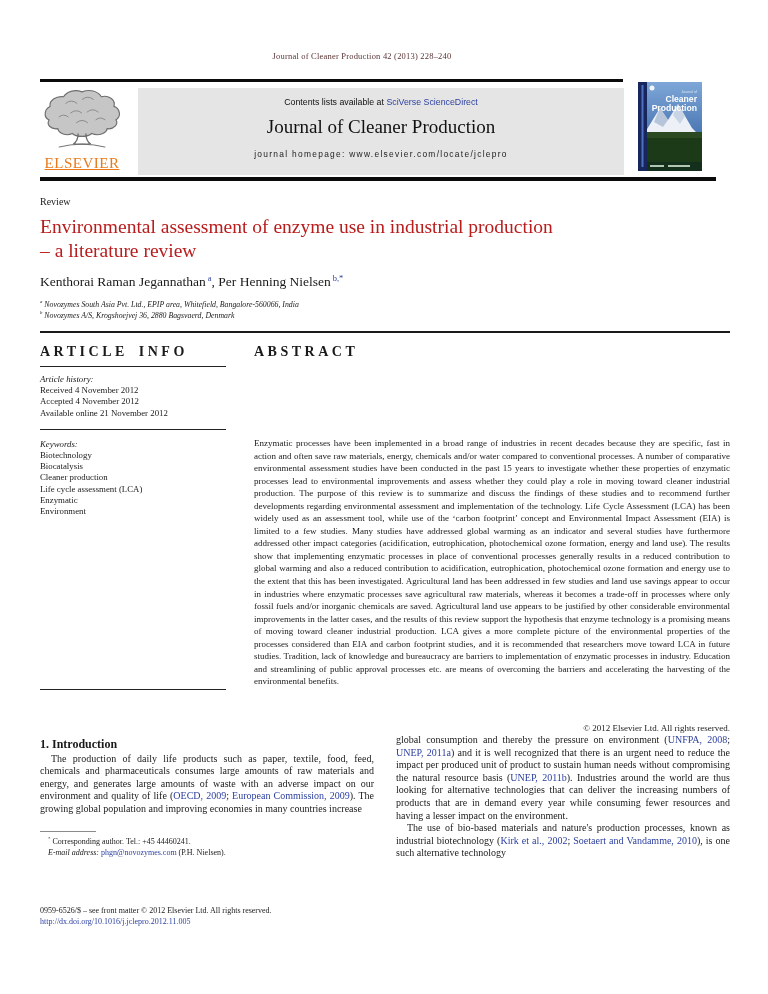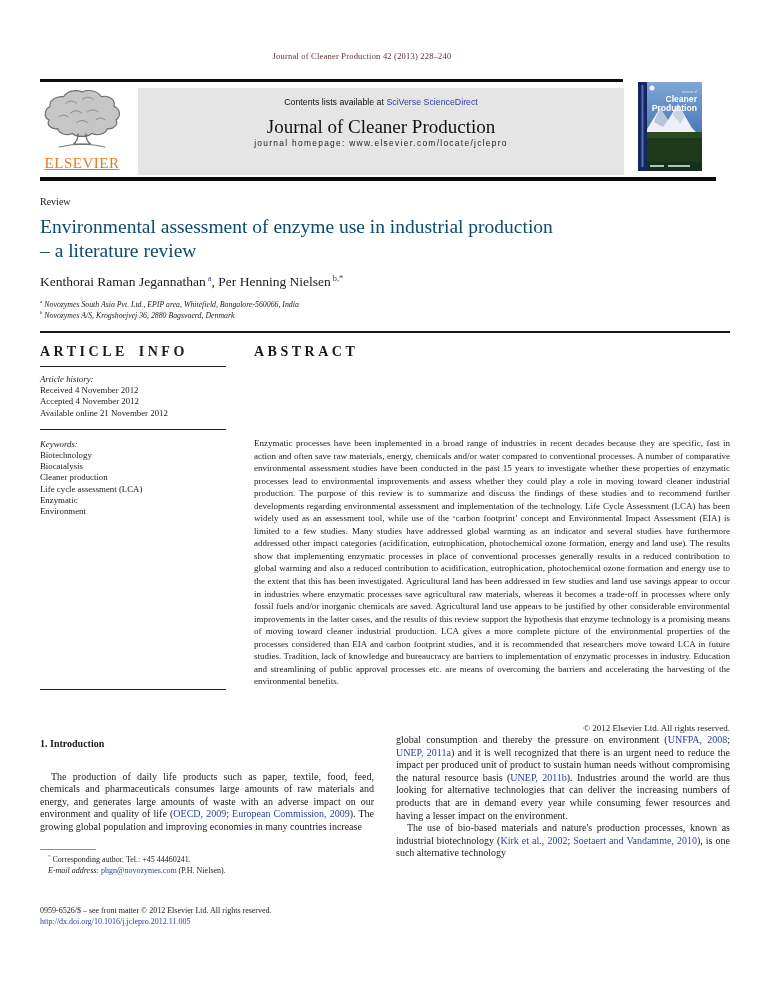--- a/index.html
+++ b/index.html
@@ -21,45 +21,45 @@
   .rule-top{top:79px;left:40px;width:583px;height:3px;background:#0b0b0b;}
   .rule-banner-bottom{top:177px;left:40px;width:676px;height:4px;background:#0b0b0b;}
   .rule-affil{top:331px;left:40px;width:690px;height:2px;background:#1a1a1a;}
   
   .logo{top:88px;left:40px;width:84px;height:86px;text-align:center;}
   .logo .wordmark{font-size:15px;color:var(--orange);letter-spacing:.5px;margin-top:1px;font-family:"Liberation Serif",serif;text-decoration:underline;}
   
   .banner{top:88px;left:138px;width:486px;height:87px;background:var(--banner-gray);text-align:center;}
   .banner .contents{margin-top:9px;font-family:"Liberation Sans",sans-serif;font-size:8.8px;color:#111;}
   .banner .jtitle{margin-top:9px;font-size:19px;color:#111;}
-  .banner .homepage{font-family:"Liberation Sans",sans-serif;font-size:8.4px;letter-spacing:1.3px;color:#222;}
+  .banner .homepage{margin-top:11px;font-family:"Liberation Sans",sans-serif;font-size:8.4px;letter-spacing:1.3px;color:#222;}
   
   .cover{top:82px;left:638px;width:64px;height:89px;box-shadow:0 0 0 1px #9aa4b8 inset;}
   
   .review{top:196px;left:40px;font-size:10px;}
-  .title{top:215px;left:40px;width:690px;font-size:19.5px;line-height:24px;color:#0c4a6e;}
+  .title{top:215px;left:40px;width:690px;font-size:19.5px;line-height:24px;color:#b91c1c;}
   .authors{top:274px;left:40px;font-size:13.5px;}
   .affils{top:299px;left:40px;font-size:7.8px;font-style:italic;line-height:11px;}
   
   .info-abstract{top:344px;left:40px;width:690px;height:346px;display:flex;gap:28px;}
   .col-info{width:186px;display:flex;flex-direction:column;}
   .col-abs{width:476px;display:flex;flex-direction:column;gap:32px;}
   .sec-head{font-size:14px;font-weight:bold;letter-spacing:3.5px;word-spacing:4px;}
   .thin-rule{height:1px;background:#222;margin:6px 0 7px 0;}
   .thin-rule.end{margin:0;}
   .info-text{font-size:8.8px;line-height:11.2px;}
   .info-label{font-style:italic;}
   .mid-rule{height:1px;background:#222;margin:10px 0 9px 0;}
   .abs-text{font-size:9px;line-height:12.55px;text-align:justify;}
   .abs-copy{font-size:9px;margin-top:3px;text-align:right;}
   .grow{flex:1 1 auto;}
   
   .intro{top:734px;left:40px;width:690px;display:flex;gap:22px;}
   .icol{width:334px;font-size:10px;line-height:12.6px;text-align:justify;}
-  .icol h3{font-size:10px;margin:4px 0 20px 0;}
+  .icol h3{font-size:12px;margin:4px 0 2px 0;}
   .indent{text-indent:11px;}
   
   .footnote{margin-top:15px;}
   .fn-rule{width:56px;height:1px;background:#8a8a8a;margin-bottom:4px;}
   .fn-line{font-size:8px;line-height:11px;text-align:left;padding-left:8px;}
   
   .footer{top:905px;left:40px;font-size:8px;line-height:11px;}
 </style>
 </head>
 <body>

